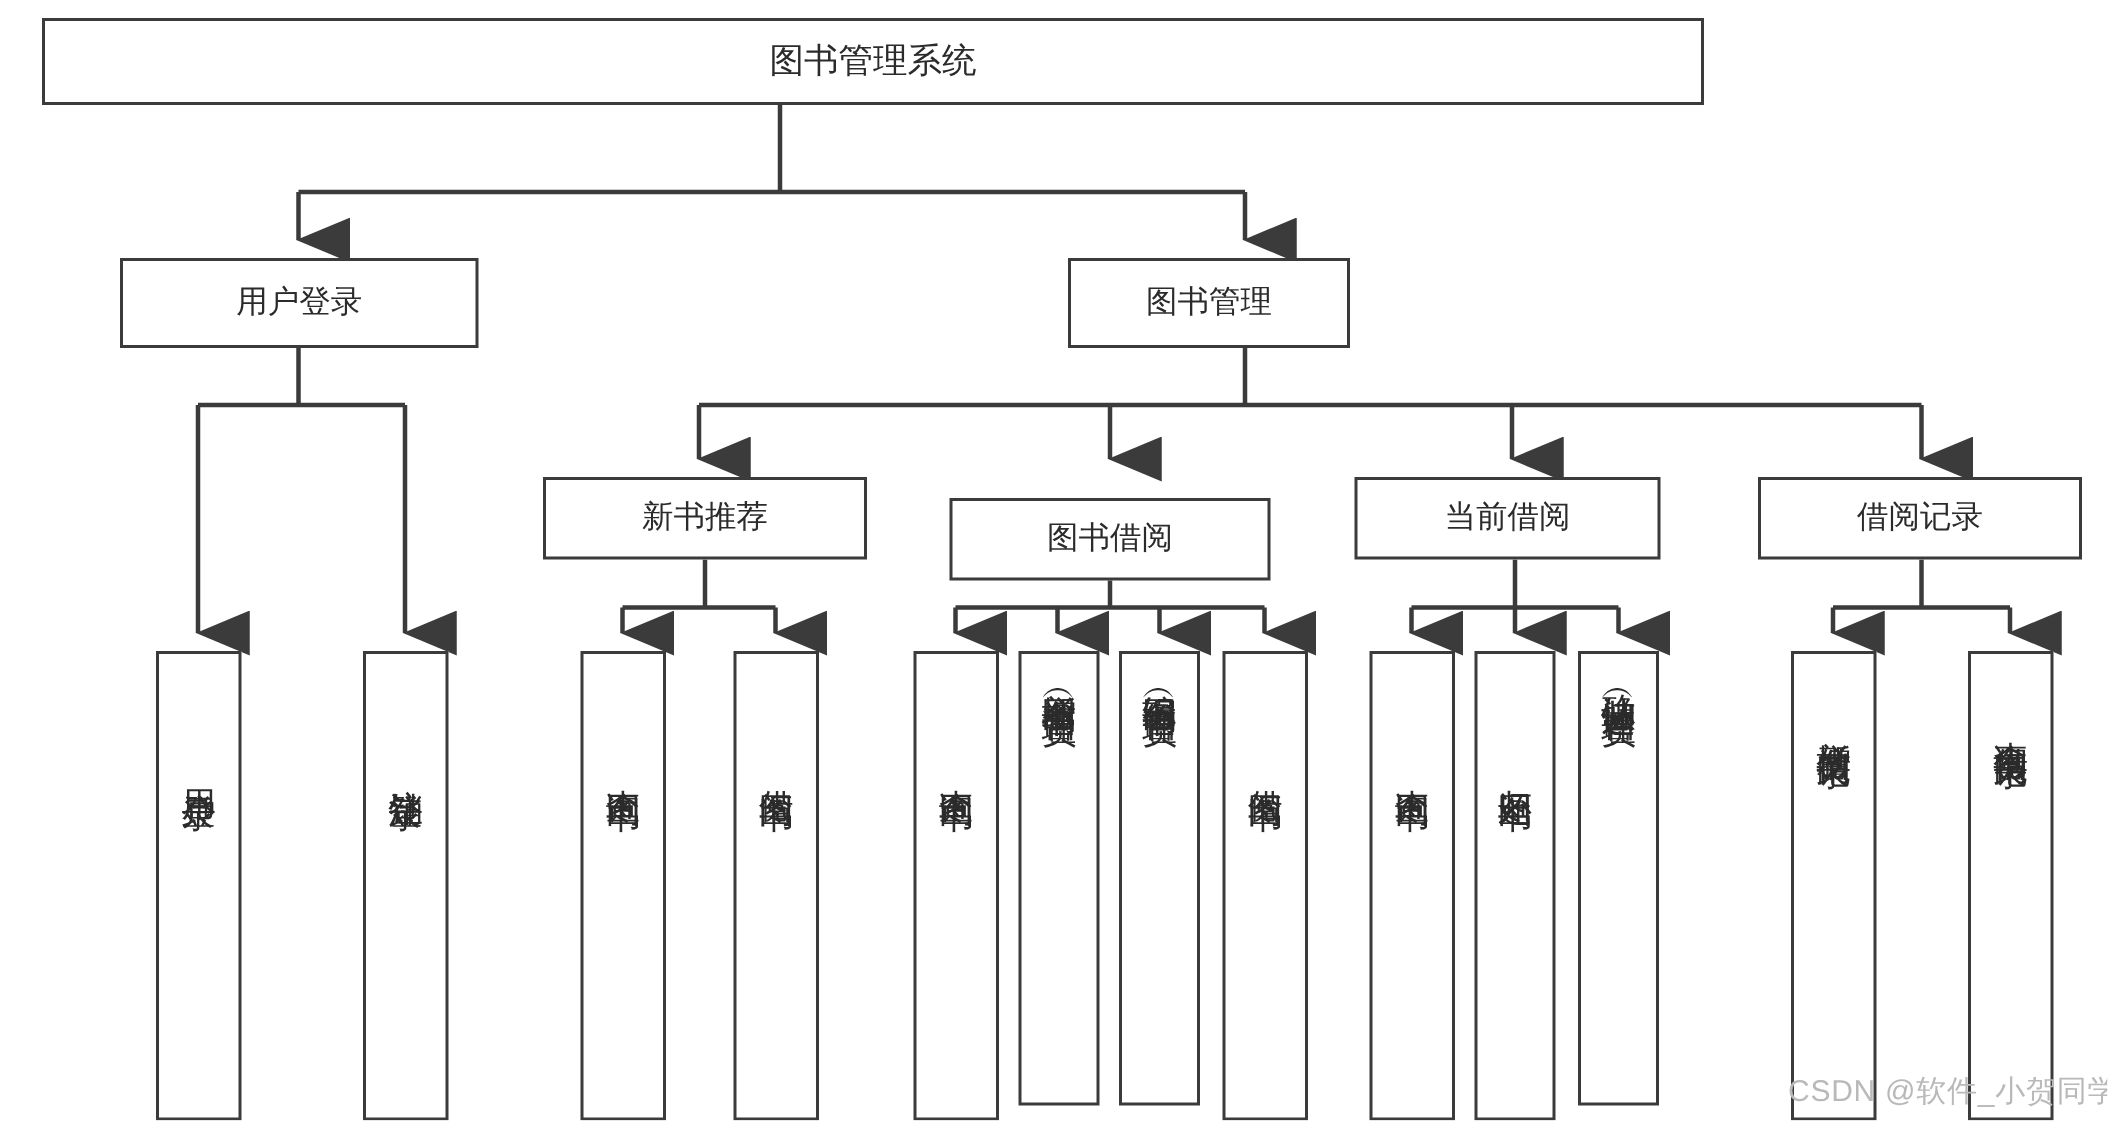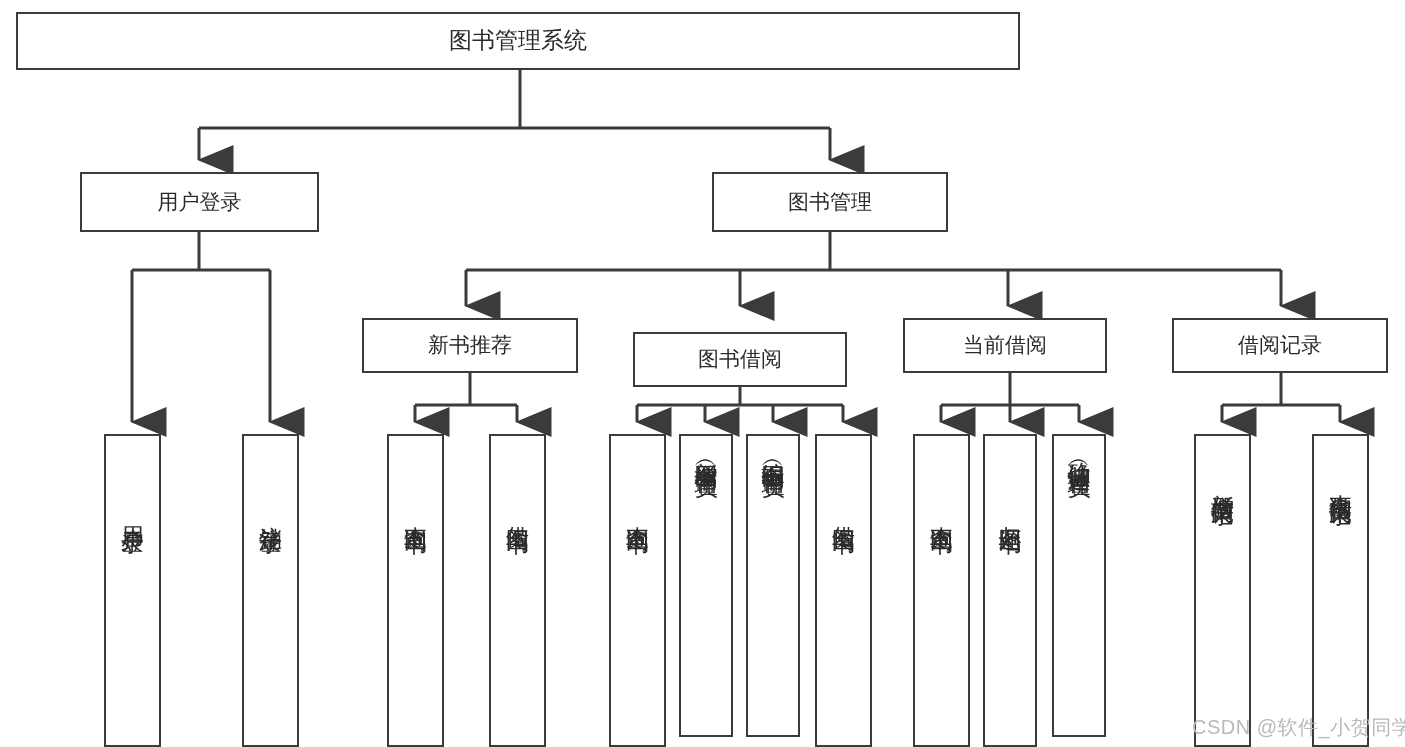--- a/index.html
+++ b/index.html
@@ -120,28 +120,28 @@
       <path d="M 1010 405 L 1010 422" marker-end="url(#arrow)"></path>
       <path d="M 1079 405 L 1079 422" marker-end="url(#arrow)"></path>
 
       <path d="M 1281 373 L 1281 405"></path>
       <path d="M 1222 405 L 1340 405"></path>
       <path d="M 1222 405 L 1222 422" marker-end="url(#arrow)"></path>
       <path d="M 1340 405 L 1340 422" marker-end="url(#arrow)"></path>
     </g>
   </svg>
 
-  <div class="node root" style="left:16px; top:12px; width:1004px; height:58px;">
+  <div class="node root" style="left:28px; top:12px; width:1108px; height:58px;">
     <span>图书管理系统</span>
   </div>
 
   <div class="node lvl2" style="left:80px; top:172px; width:239px; height:60px;">
     <span>用户登录</span>
   </div>
-  <div class="node lvl2" style="left:712px; top:172px; width:236px; height:60px;">
+  <div class="node lvl2" style="left:712px; top:172px; width:188px; height:60px;">
     <span>图书管理</span>
   </div>
 
   <div class="node lvl3" style="left:362px; top:318px; width:216px; height:55px;">
     <span>新书推荐</span>
   </div>
   <div class="node lvl3" style="left:633px; top:332px; width:214px; height:55px;">
     <span>图书借阅</span>
   </div>
   <div class="node lvl3" style="left:903px; top:318px; width:204px; height:55px;">

